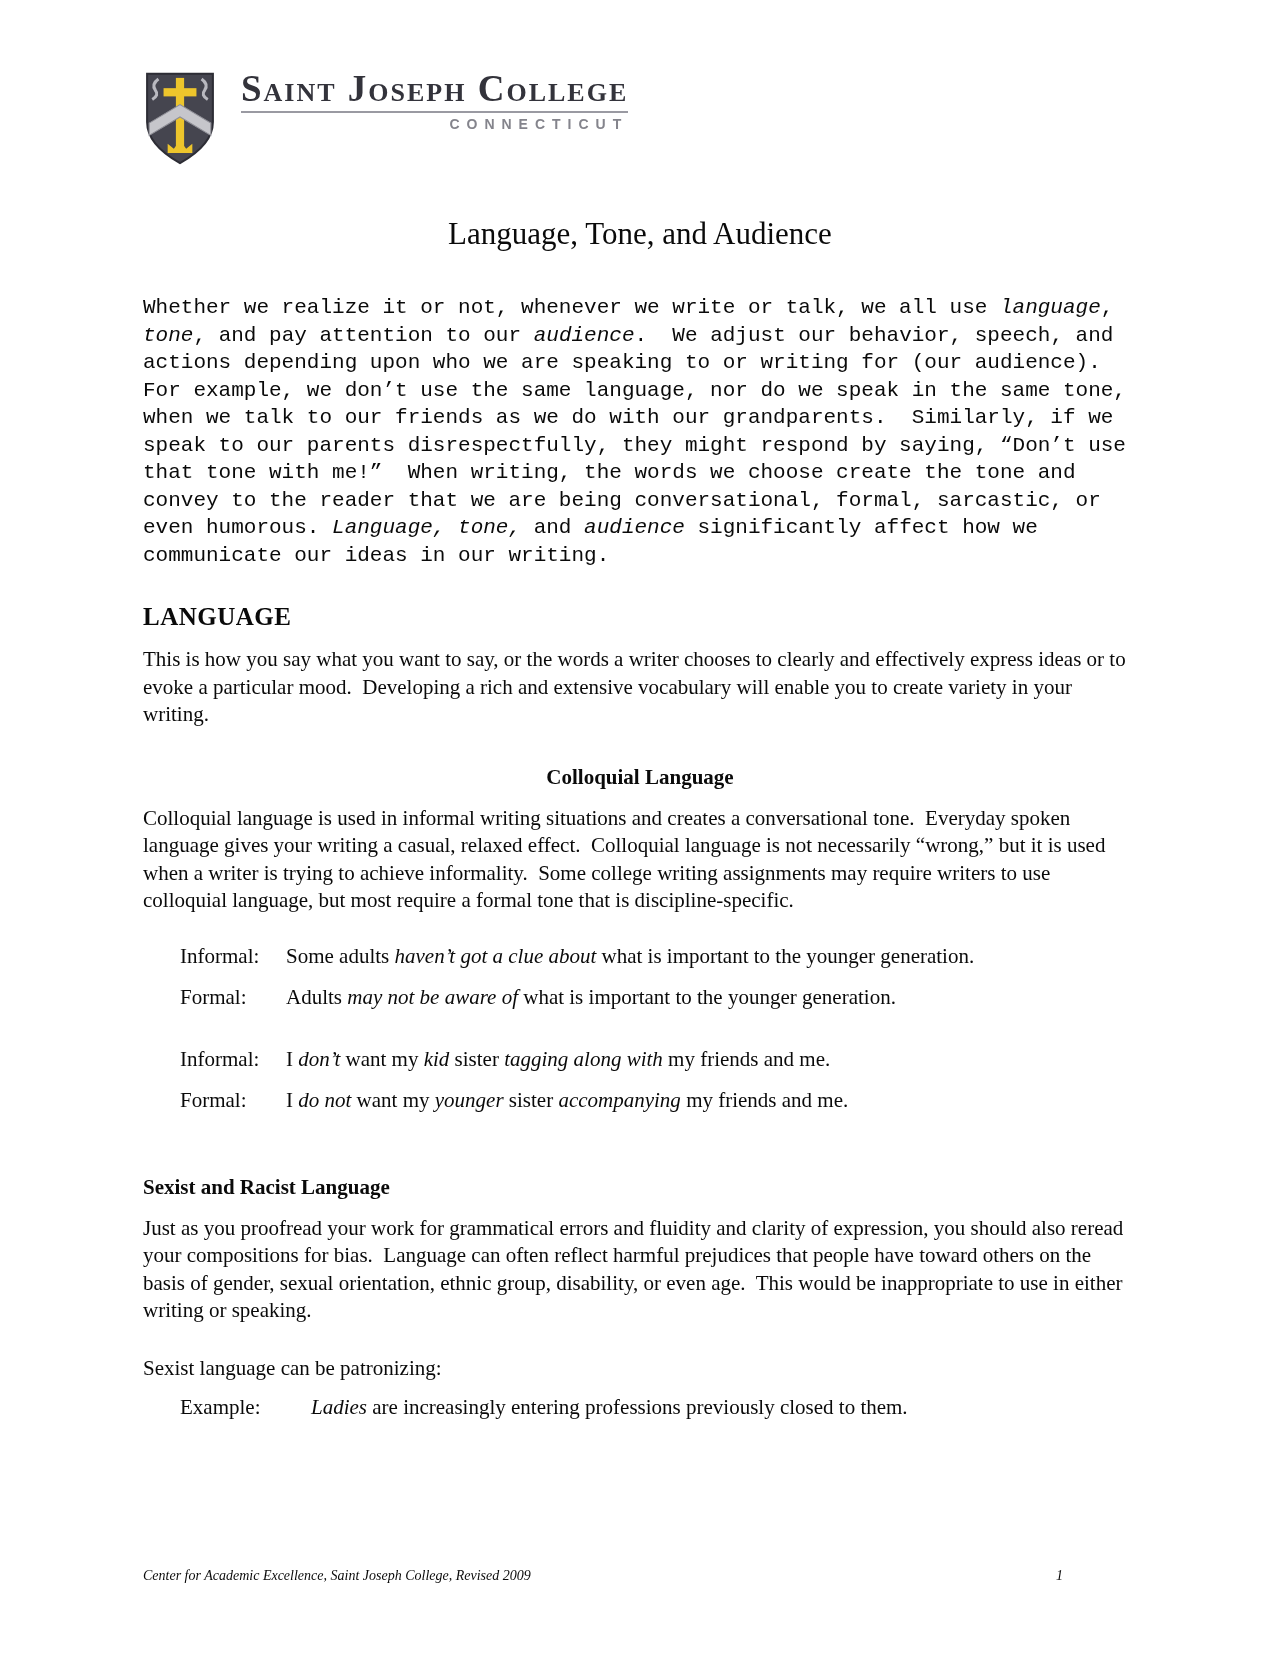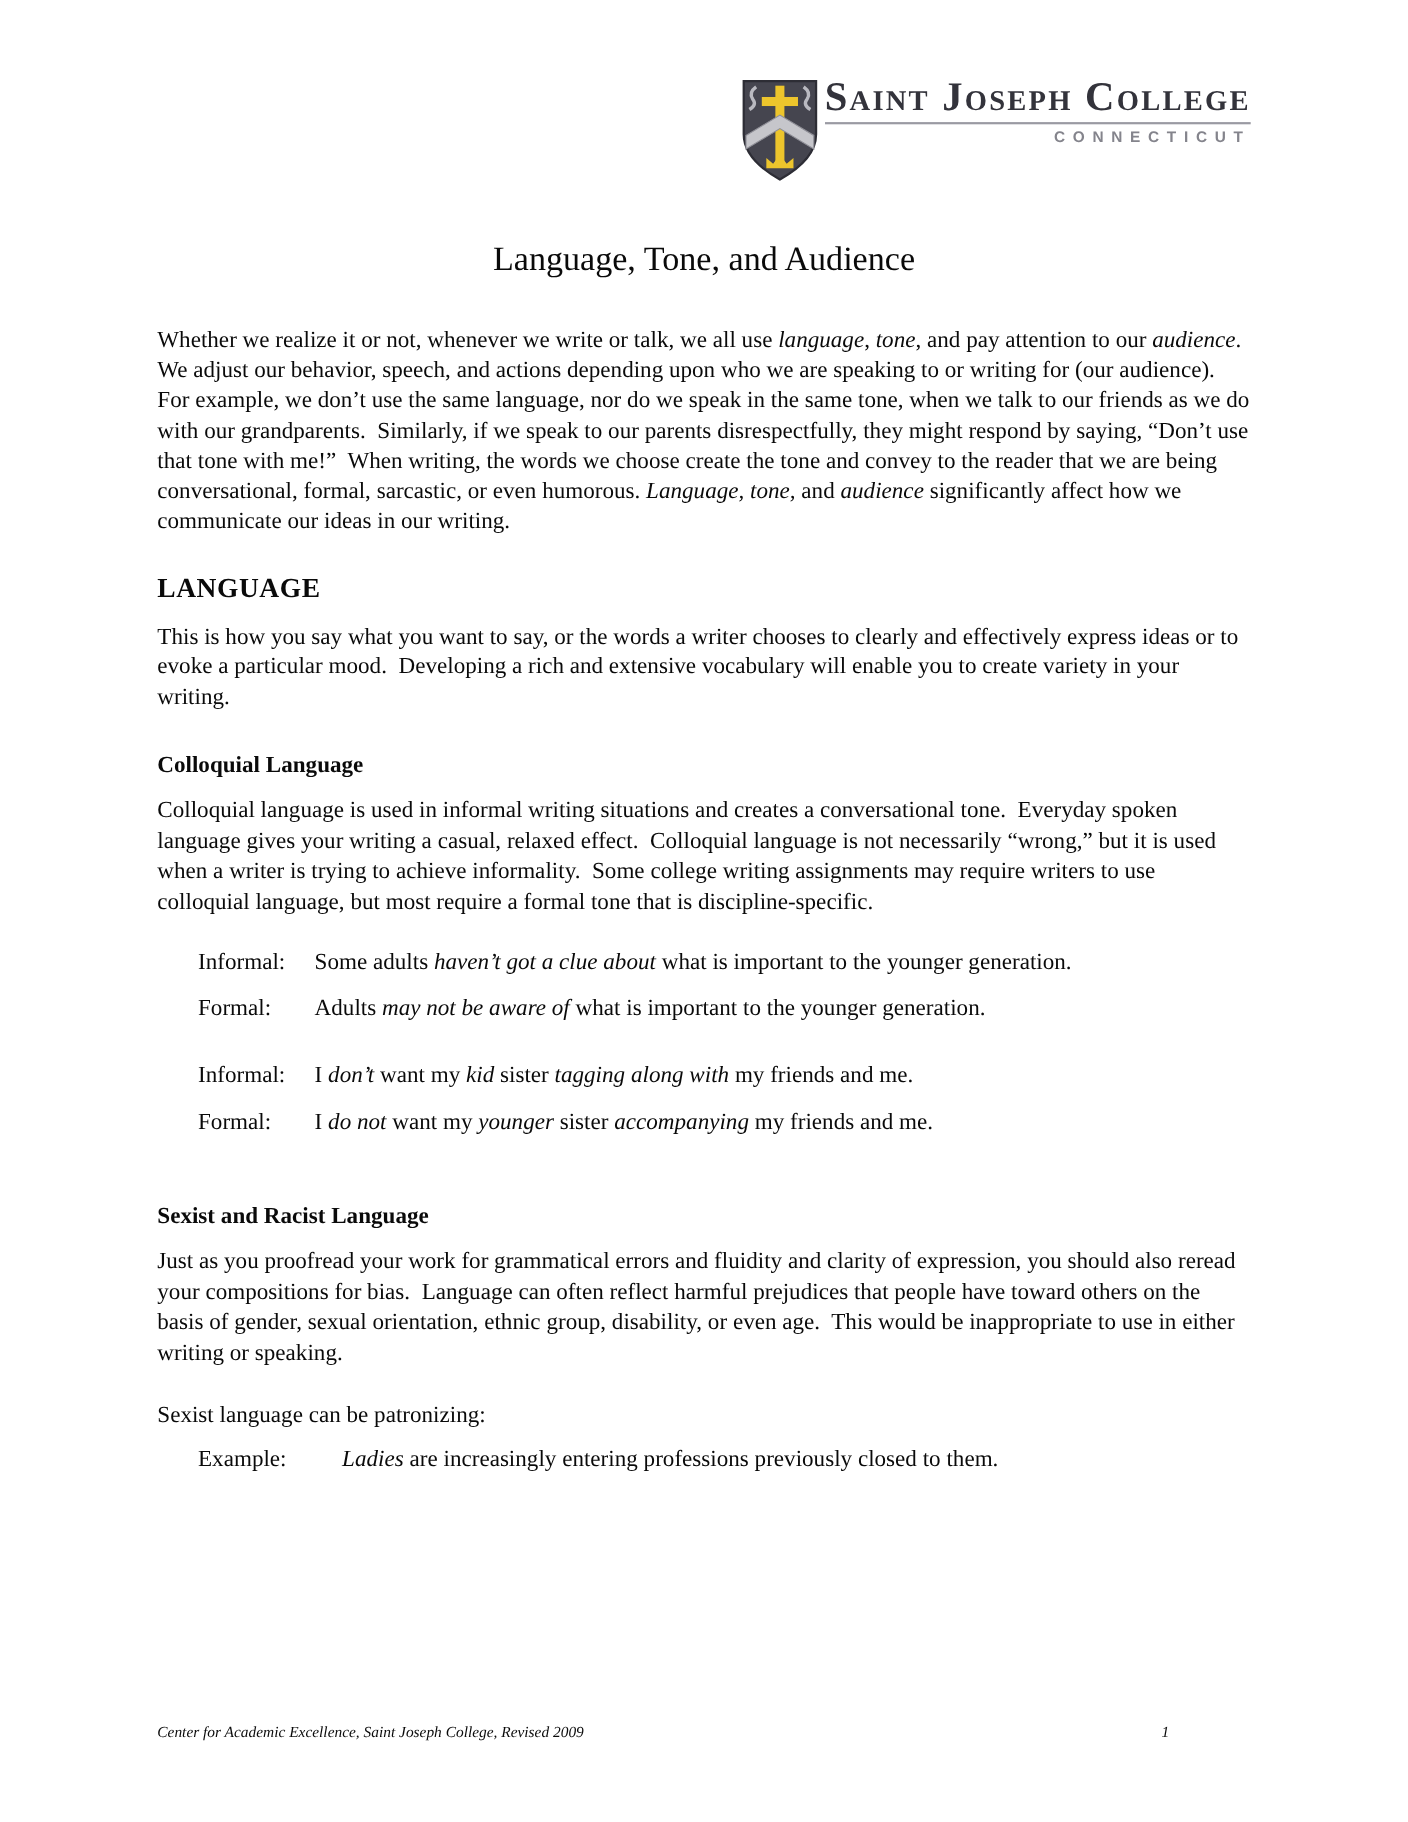--- a/index.html
+++ b/index.html
@@ -11,23 +11,23 @@
     background: #ffffff;
     font-family: "Liberation Serif", serif;
     color: #0a0a0a;
     overflow: hidden;
   }
   .content { padding: 70px 143px 0 143px; }
 
   
   .logo-block {
     display: flex;
-    justify-content: flex-end;
+    justify-content: flex-start;
     align-items: flex-start;
-    gap: 4px;
+    gap: 24px;
   }
   .shield { flex-shrink: 0; }
   .logo-text { display: flex; flex-direction: column; }
   .college-name {
     font-variant: small-caps;
     font-weight: 600;
     font-size: 37px;
     letter-spacing: 2px;
     color: #33333b;
     line-height: 1.05;
@@ -63,36 +63,36 @@
     font-weight: normal;
     font-size: 31px;
     margin: 44px 0 0 0;
   }
   .para {
     font-size: 21px;
     line-height: 1.31;
     white-space: pre-wrap;
     margin: 0;
   }
-  .intro { margin-top: 42px; }
+  .intro { margin-top: 42px; font-family: Liberation Mono, monospace; }
 
   .h-major {
     font-weight: bold;
     font-size: 25px;
     margin: 34px 0 0 0;
     letter-spacing: 0.5px;
   }
   .h-minor {
     font-weight: bold;
     font-size: 21px;
     margin: 0;
   }
   .after-h { margin-top: 15px; }
 
-  .mt-colloquial-h { margin-top: 36px; }
+  .mt-colloquial-h { margin-top: 36px; text-align: center; }
   .mt-sexist-h    { margin-top: 60px; }
   .mt-lead        { margin-top: 30px; }
 
   
   .examples { margin-top: 28px; }
   .example-row {
     display: flex;
     margin-left: 37px;
     font-size: 21px;
     line-height: 1.31;

